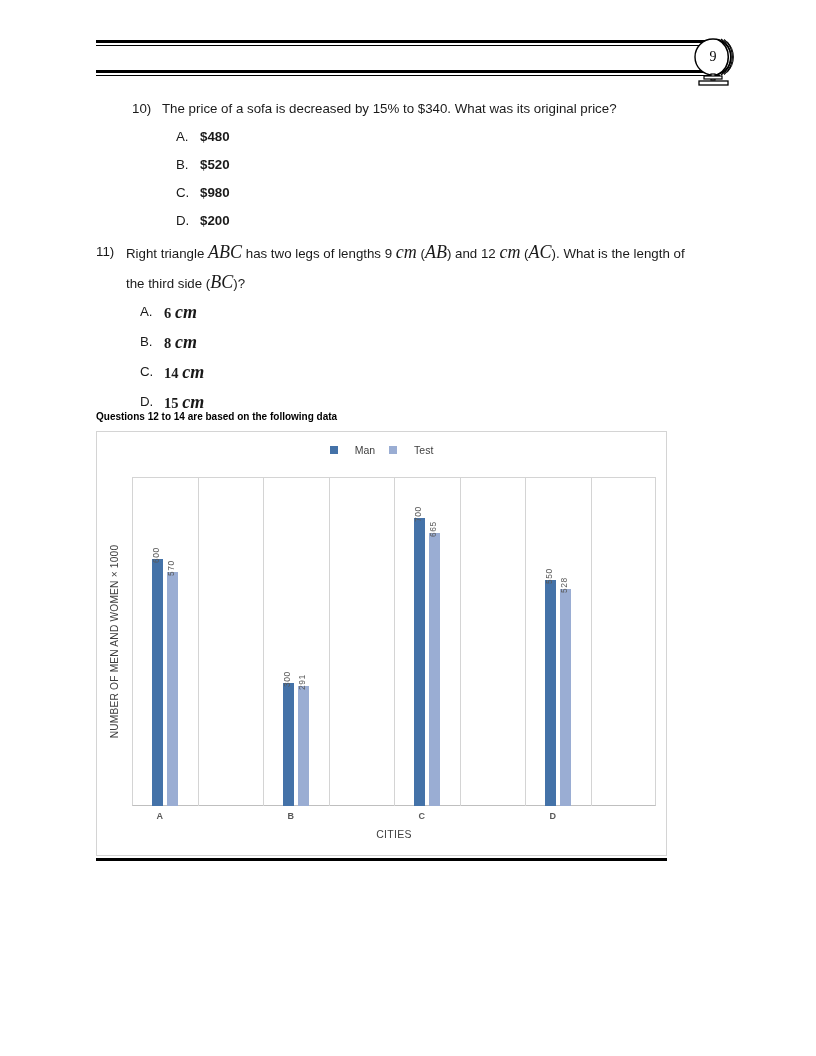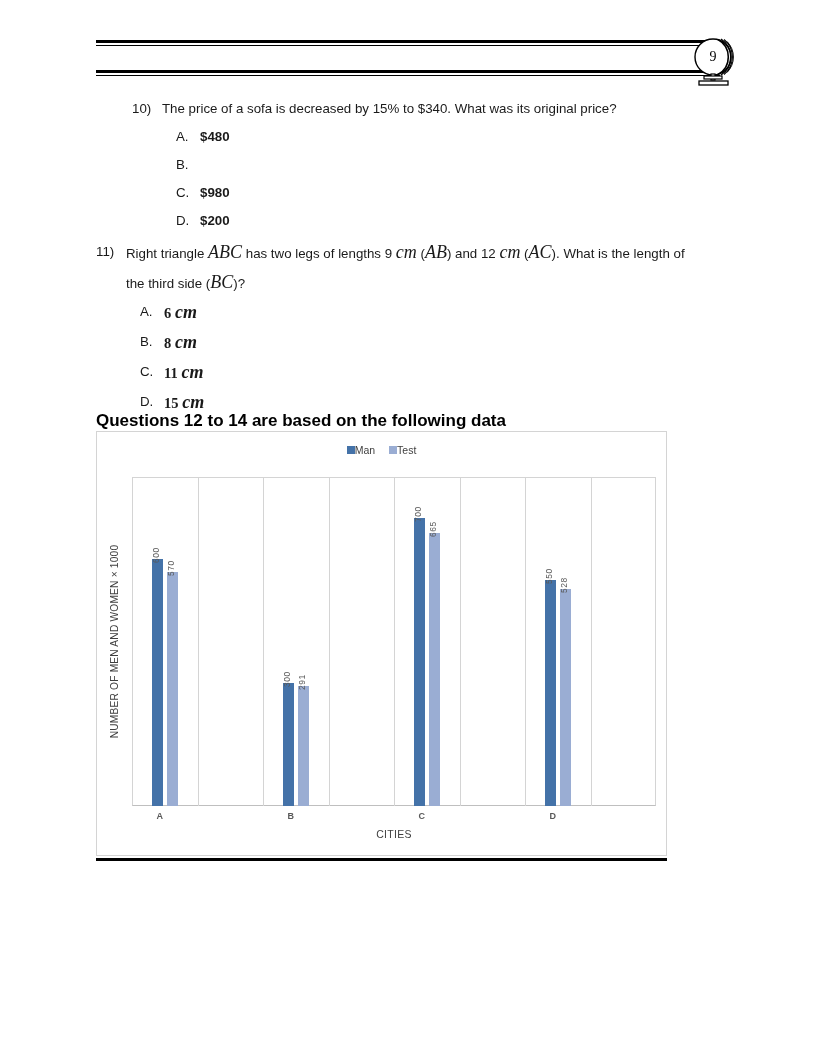--- a/index.html
+++ b/index.html
@@ -118,21 +118,21 @@
     font-weight: 600;
   }
 
   #q10 { top: 95px; margin-left: 36px; }
   #q11 { top: 238px; }
 
   .section-head {
     position: absolute;
     left: 96px;
     top: 411px;
-    font-size: 17px;
+    font-size: 10px;
     font-weight: bold;
     color: #000;
   }
 
   
   .chart-frame {
     position: absolute;
     left: 96px;
     top: 431px;
     width: 571px;
@@ -156,21 +156,21 @@
     top: 12px;
     width: 100%;
     display: flex;
     justify-content: center;
     align-items: center;
     gap: 14px;
   }
   .legend-item {
     display: flex;
     align-items: center;
-    gap: 0;
+    gap: 17px;
     font-size: 10.5px;
     color: #3f3f3f;
   }
   .legend-swatch {
     width: 8px;
     height: 8px;
     display: inline-block;
   }
 
   
@@ -289,20 +289,21 @@
     <div class="q-row">
       <div class="q-num">10)</div>
       <div class="q-text">The price of a sofa is decreased by 15% to $340. What was its original price?</div>
     </div>
     <div class="opt-row">
       <div class="opt-letter">A.</div>
       <div class="opt-text">$480</div>
     </div>
     <div class="opt-row">
       <div class="opt-letter">B.</div>
+      <div class="opt-text">$520</div>
     </div>
     <div class="opt-row">
       <div class="opt-letter">C.</div>
       <div class="opt-text">$980</div>
     </div>
     <div class="opt-row">
       <div class="opt-letter">D.</div>
       <div class="opt-text">$200</div>
     </div>
   </div>
@@ -315,21 +316,21 @@
     <div class="opt-row">
       <div class="opt-letter">A.</div>
       <div class="opt-text"><span class="mathn">6</span> <span class="mathi">cm</span></div>
     </div>
     <div class="opt-row">
       <div class="opt-letter">B.</div>
       <div class="opt-text"><span class="mathn">8</span> <span class="mathi">cm</span></div>
     </div>
     <div class="opt-row">
       <div class="opt-letter">C.</div>
-      <div class="opt-text"><span class="mathn">11</span> <span class="mathi">cm</span></div>
+      <div class="opt-text"><span class="mathn">14</span> <span class="mathi">cm</span></div>
     </div>
     <div class="opt-row">
       <div class="opt-letter">D.</div>
       <div class="opt-text"><span class="mathn">15</span> <span class="mathi">cm</span></div>
     </div>
   </div>
 
   <div class="section-head">Questions 12 to 14 are based on the following data</div>
 
   <div class="chart-frame">

